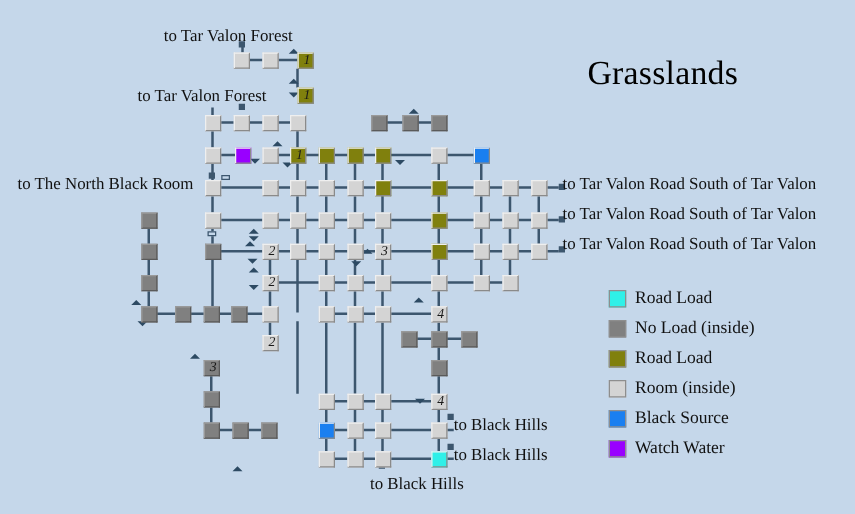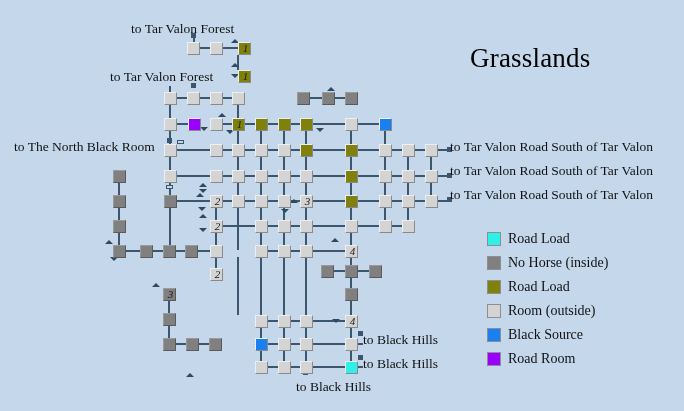--- a/index.html
+++ b/index.html
@@ -365,22 +365,22 @@
     <div class="room" title="room_outside" style="left: 345px; top: 338px; background: rgb(212, 212, 212);"></div>
     <div class="room" title="room_outside" style="left: 255px; top: 361px; background: rgb(212, 212, 212);"></div>
     <div class="room" title="room_outside" style="left: 278px; top: 361px; background: rgb(212, 212, 212);"></div>
     <div class="room" title="room_outside" style="left: 300px; top: 361px; background: rgb(212, 212, 212);"></div>
     <div class="room" title="horse_load" style="left: 345px; top: 361px; background: rgb(47, 240, 232);"></div>
   </div>
 <div id="legend">
     <div class="legend-sw" style="left: 487px; top: 232px; background: rgb(47, 240, 232);"></div>
     <div class="legend-item" style="left: 508px; top: 231px;">Road Load</div>
     <div class="legend-sw" style="left: 487px; top: 256px; background: rgb(128, 128, 128);"></div>
-    <div class="legend-item" style="left: 508px; top: 255px;">No Horse (inside)</div>
+    <div class="legend-item" style="left: 508px; top: 255px;">No Load (inside)</div>
     <div class="legend-sw" style="left: 487px; top: 280px; background: rgb(128, 128, 13);"></div>
     <div class="legend-item" style="left: 508px; top: 279px;">Road Load</div>
     <div class="legend-sw" style="left: 487px; top: 304px; background: rgb(212, 212, 212);"></div>
-    <div class="legend-item" style="left: 508px; top: 303px;">Room (outside)</div>
+    <div class="legend-item" style="left: 508px; top: 303px;">Room (inside)</div>
     <div class="legend-sw" style="left: 487px; top: 328px; background: rgb(26, 127, 240);"></div>
     <div class="legend-item" style="left: 508px; top: 327px;">Black Source</div>
     <div class="legend-sw" style="left: 487px; top: 352px; background: rgb(153, 0, 255);"></div>
-    <div class="legend-item" style="left: 508px; top: 351px;">Road Room</div>
+    <div class="legend-item" style="left: 508px; top: 351px;">Watch Water</div>
   </div>
 
 </body></html>

